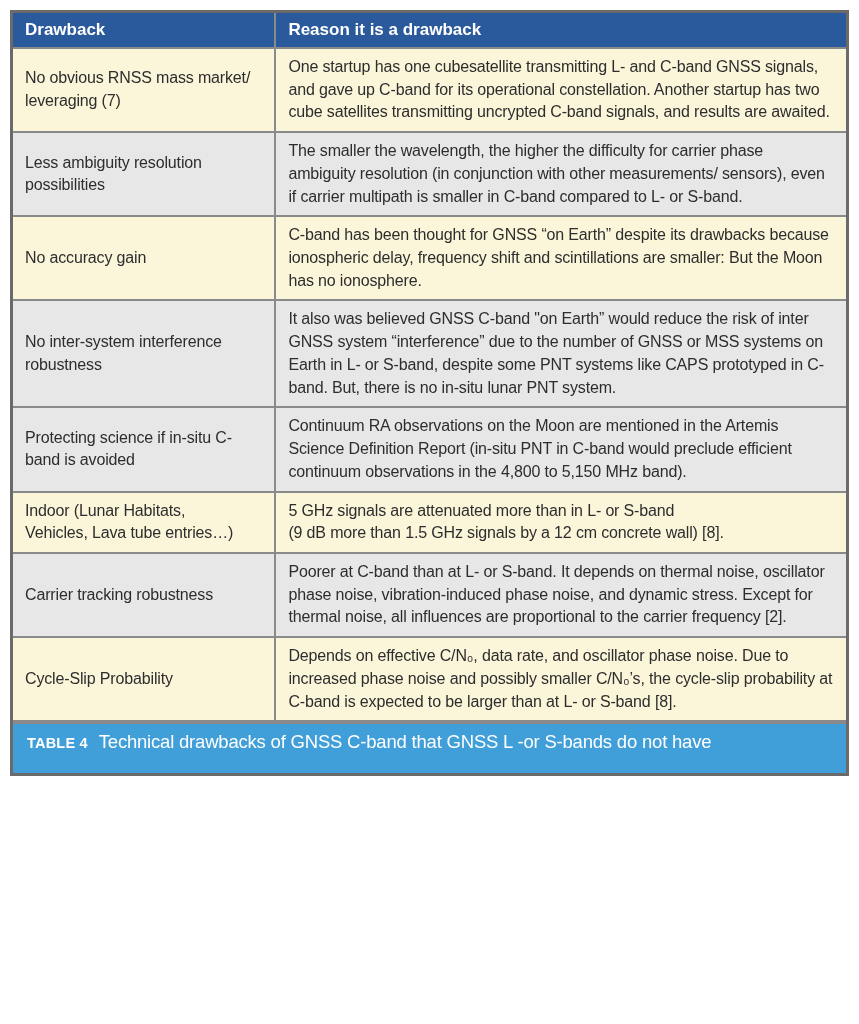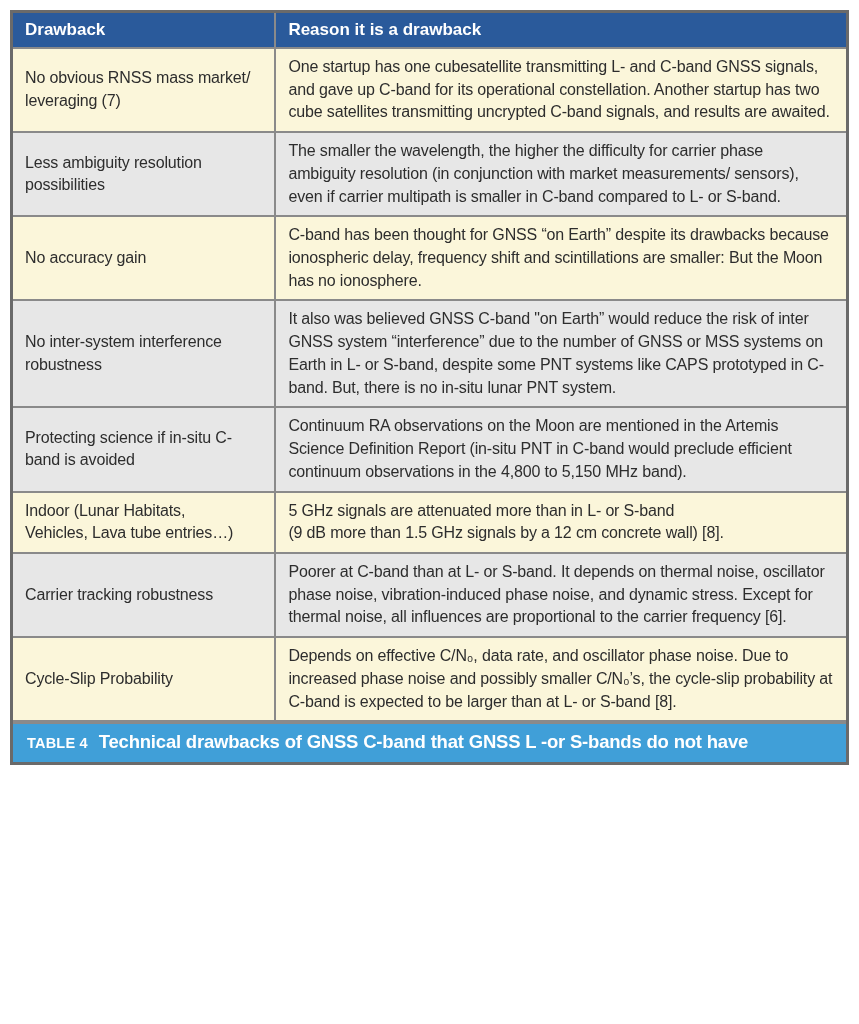--- a/index.html
+++ b/index.html
@@ -58,32 +58,32 @@
 
   tr.row-cream td { background: #fbf6da; }
   tr.row-gray  td { background: #e7e7e7; }
 
   .caption-bar {
     background: #409fd8;
     color: #ffffff;
     display: flex;
     align-items: baseline;
     gap: 11px;
-    padding: 7px 14px 9px 14px;
+    padding: 7px 14px 20px 14px;
     border-top: 2px solid #8a8a8a;
   }
   .caption-label {
     font-weight: bold;
     font-size: 14.5px;
     letter-spacing: 0.2px;
     white-space: nowrap;
   }
   .caption-text {
     font-size: 18.5px;
-    font-weight: bold;
+    font-weight: normal;
     letter-spacing: -0.2px;
   }
 </style>
 </head>
 <body>
 
 <div class="page">
   <div class="table-frame">
     <table class="drawbacks">
       <colgroup>
@@ -96,21 +96,21 @@
           <th>Reason it is a drawback</th>
         </tr>
       </thead>
       <tbody>
         <tr class="row-cream">
           <td>No obvious RNSS mass market/ leveraging (7)</td>
           <td>One startup has one cubesatellite transmitting L- and C-band GNSS signals, and gave up C-band for its operational constellation. Another startup has two cube satellites transmitting uncrypted C-band signals, and results are awaited.</td>
         </tr>
         <tr class="row-gray">
           <td>Less ambiguity resolution possibilities</td>
-          <td>The smaller the wavelength, the higher the difficulty for carrier phase ambiguity resolution (in conjunction with market measurements/ sensors), even if carrier multipath is smaller in C-band compared to L- or S-band.</td>
+          <td>The smaller the wavelength, the higher the difficulty for carrier phase ambiguity resolution (in conjunction with other measurements/ sensors), even if carrier multipath is smaller in C-band compared to L- or S-band.</td>
         </tr>
         <tr class="row-cream">
           <td>No accuracy gain</td>
           <td>C-band has been thought for GNSS “on Earth” despite its drawbacks because ionospheric delay, frequency shift and scintillations are smaller: But the Moon has no ionosphere.</td>
         </tr>
         <tr class="row-gray">
           <td>No inter-system interference robustness</td>
           <td>It also was believed GNSS C-band "on Earth” would reduce the risk of inter GNSS system “interference” due to the number of GNSS or MSS systems on Earth in L- or S-band, despite some PNT systems like CAPS prototyped in C-band. But, there is no in-situ lunar PNT system.</td>
         </tr>
         <tr class="row-gray">
@@ -118,21 +118,21 @@
           <td>Continuum RA observations on the Moon are mentioned in the Artemis Science Definition Report (in-situ PNT in C-band would preclude efficient continuum observations in the 4,800 to 5,150 MHz band).</td>
         </tr>
         <tr class="row-cream">
           <td>Indoor (Lunar Habitats,
  Vehicles, Lava tube entries…)</td>
           <td>5 GHz signals are attenuated more than in L- or S-band
 (9 dB more than 1.5 GHz signals by a 12 cm concrete wall) [8].</td>
         </tr>
         <tr class="row-gray">
           <td>Carrier tracking robustness</td>
-          <td>Poorer at C-band than at L- or S-band. It depends on thermal noise, oscillator phase noise, vibration-induced phase noise, and dynamic stress. Except for thermal noise, all influences are proportional to the carrier frequency [6].</td>
+          <td>Poorer at C-band than at L- or S-band. It depends on thermal noise, oscillator phase noise, vibration-induced phase noise, and dynamic stress. Except for thermal noise, all influences are proportional to the carrier frequency [2].</td>
         </tr>
         <tr class="row-cream">
           <td>Cycle-Slip Probability</td>
           <td>Depends on effective C/N₀, data rate, and oscillator phase noise. Due to increased phase noise and possibly smaller C/N₀’s, the cycle-slip probability at C-band is expected to be larger than at L- or S-band [8].</td>
         </tr>
       </tbody>
     </table>
     <div class="caption-bar">
       <span class="caption-label">TABLE 4</span>
       <span class="caption-text">Technical drawbacks of GNSS C-band that GNSS L -or S-bands do not have</span>

